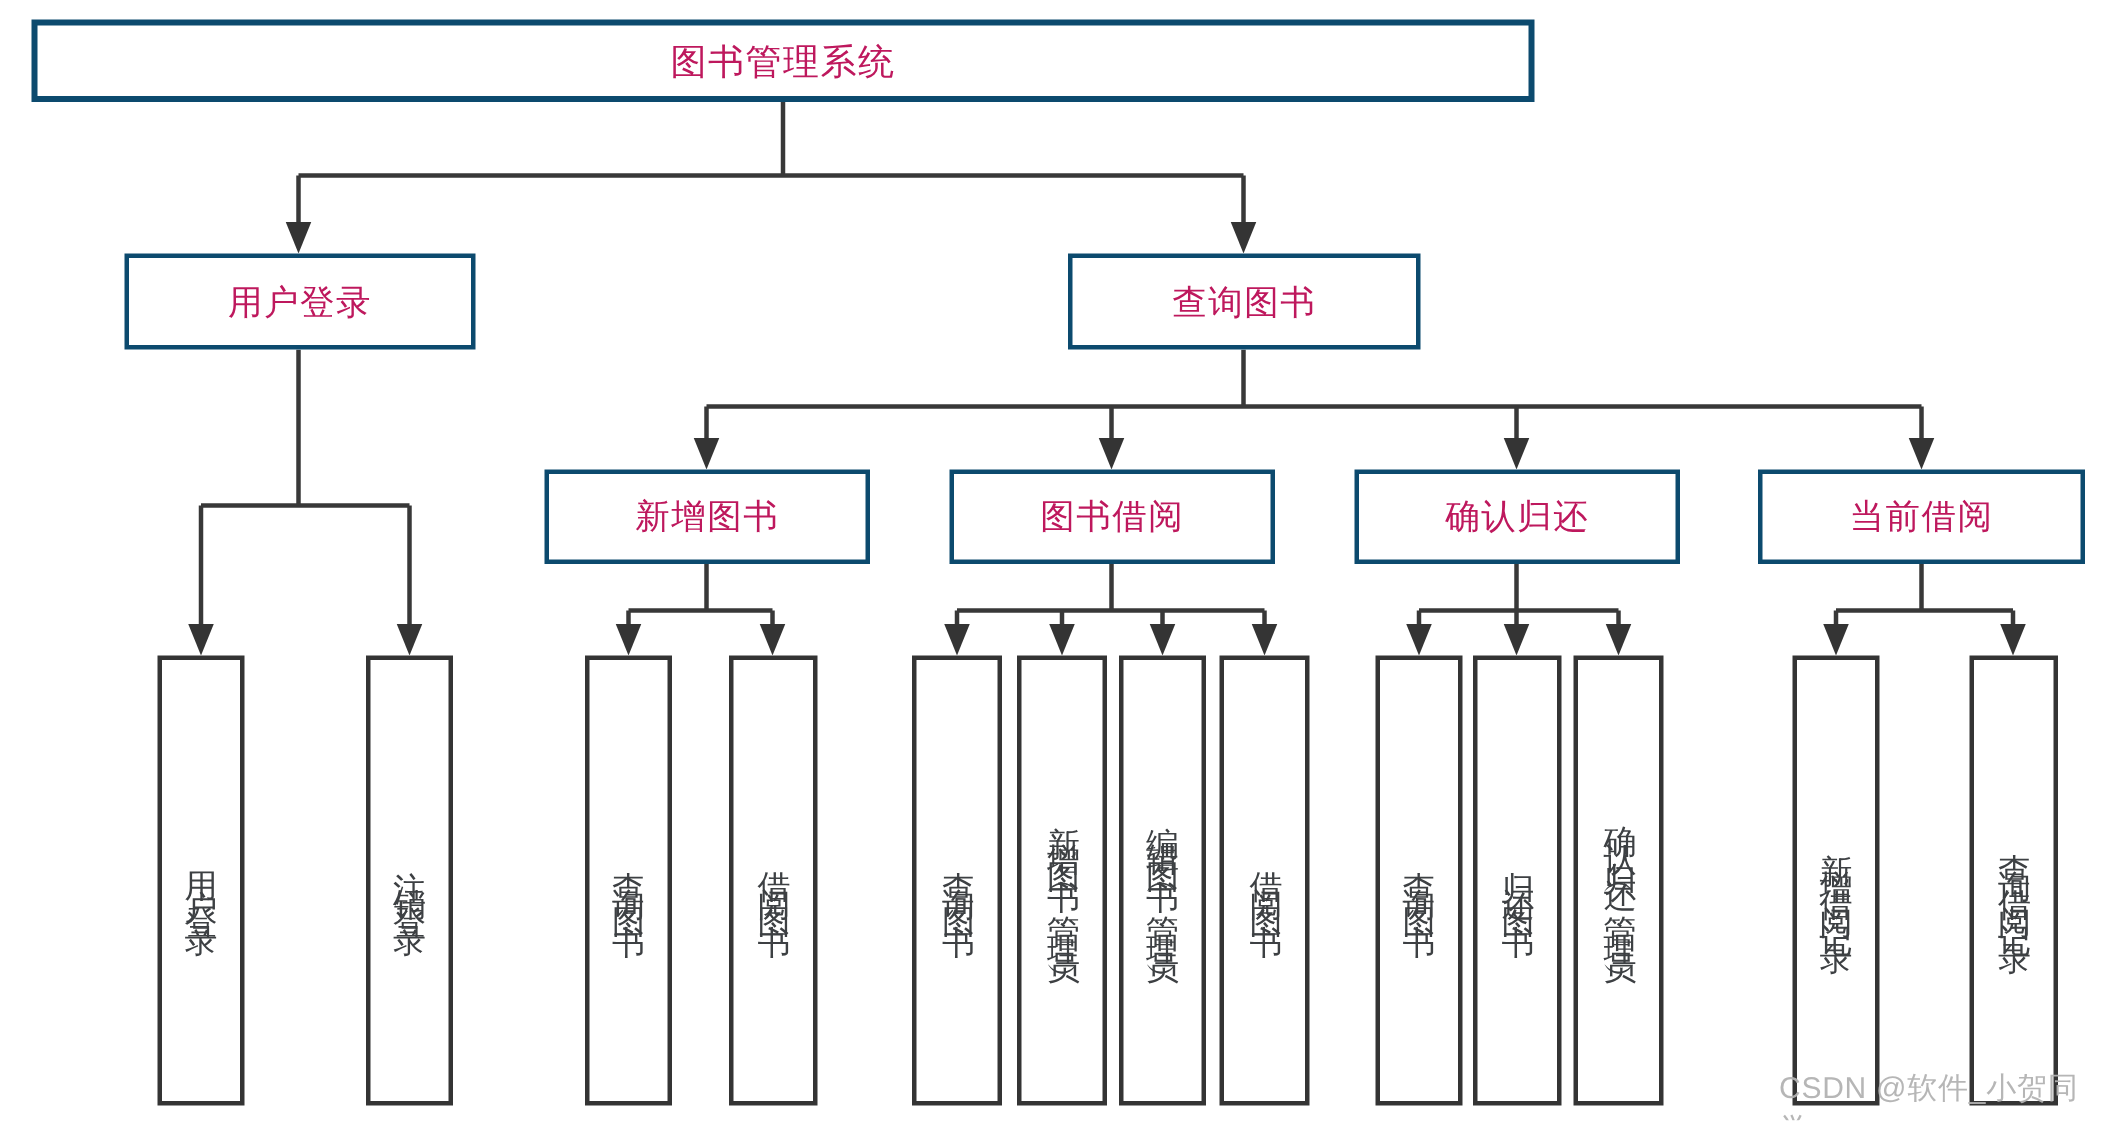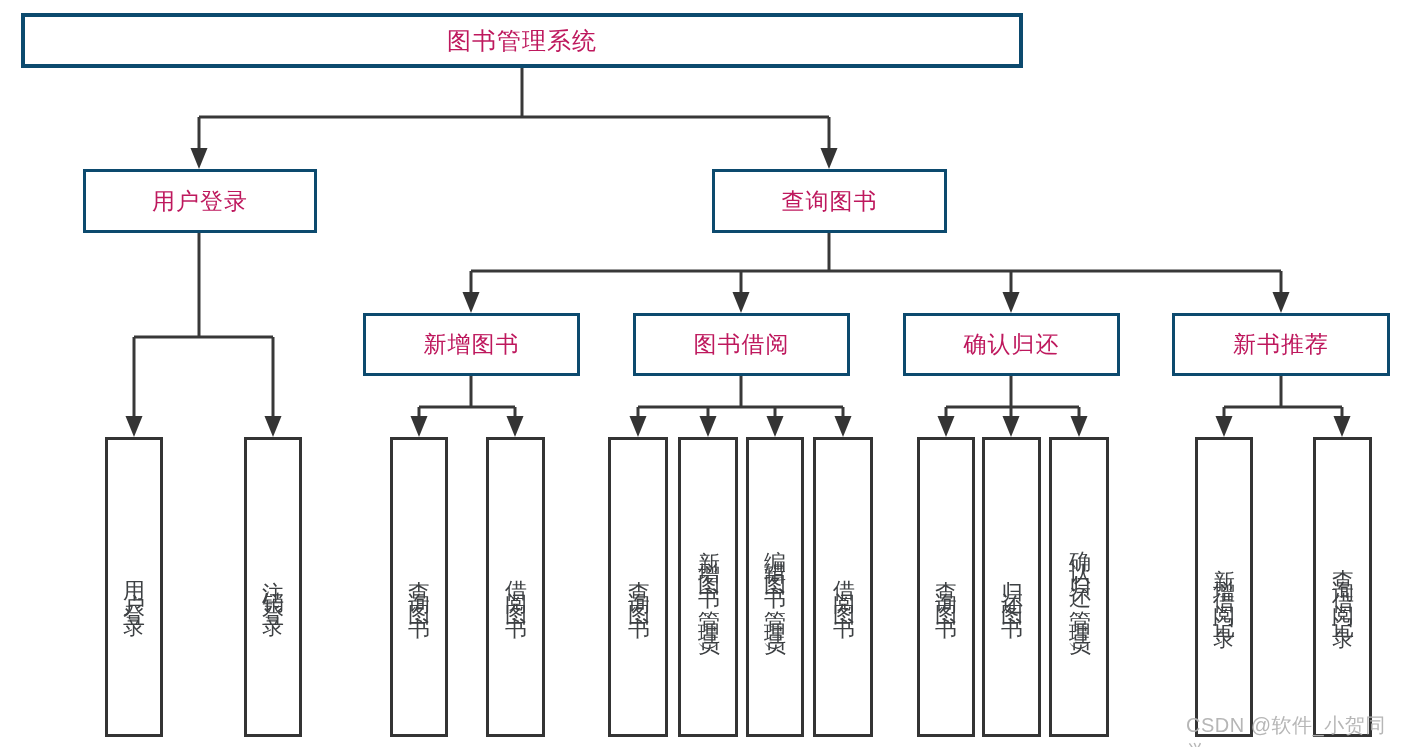--- a/index.html
+++ b/index.html
@@ -102,21 +102,21 @@
   </svg>
 
   <div class="node root" style="left:21px;top:13px;width:1002px;height:55px">图书管理系统</div>
 
   <div class="node" style="left:83px;top:169px;width:234px;height:64px">用户登录</div>
   <div class="node" style="left:712px;top:169px;width:235px;height:64px">查询图书</div>
 
   <div class="node" style="left:363px;top:313px;width:217px;height:63px">新增图书</div>
   <div class="node" style="left:633px;top:313px;width:217px;height:63px">图书借阅</div>
   <div class="node" style="left:903px;top:313px;width:217px;height:63px">确认归还</div>
-  <div class="node" style="left:1172px;top:313px;width:218px;height:63px">新书推荐</div>
+  <div class="node" style="left:1172px;top:313px;width:218px;height:63px">当前借阅</div>
 
   <div class="vnode" style="left:105px;width:58px">用户登录</div>
   <div class="vnode" style="left:244px;width:58px">注销登录</div>
 
   <div class="vnode" style="left:390px;width:58px">查询图书</div>
   <div class="vnode" style="left:486px;width:59px">借阅图书</div>
 
   <div class="vnode" style="left:608px;width:60px">查询图书</div>
   <div class="vnode" style="left:678px;width:60px">新增图书（管理员）</div>
   <div class="vnode" style="left:746px;width:58px">编辑图书（管理员）</div>

